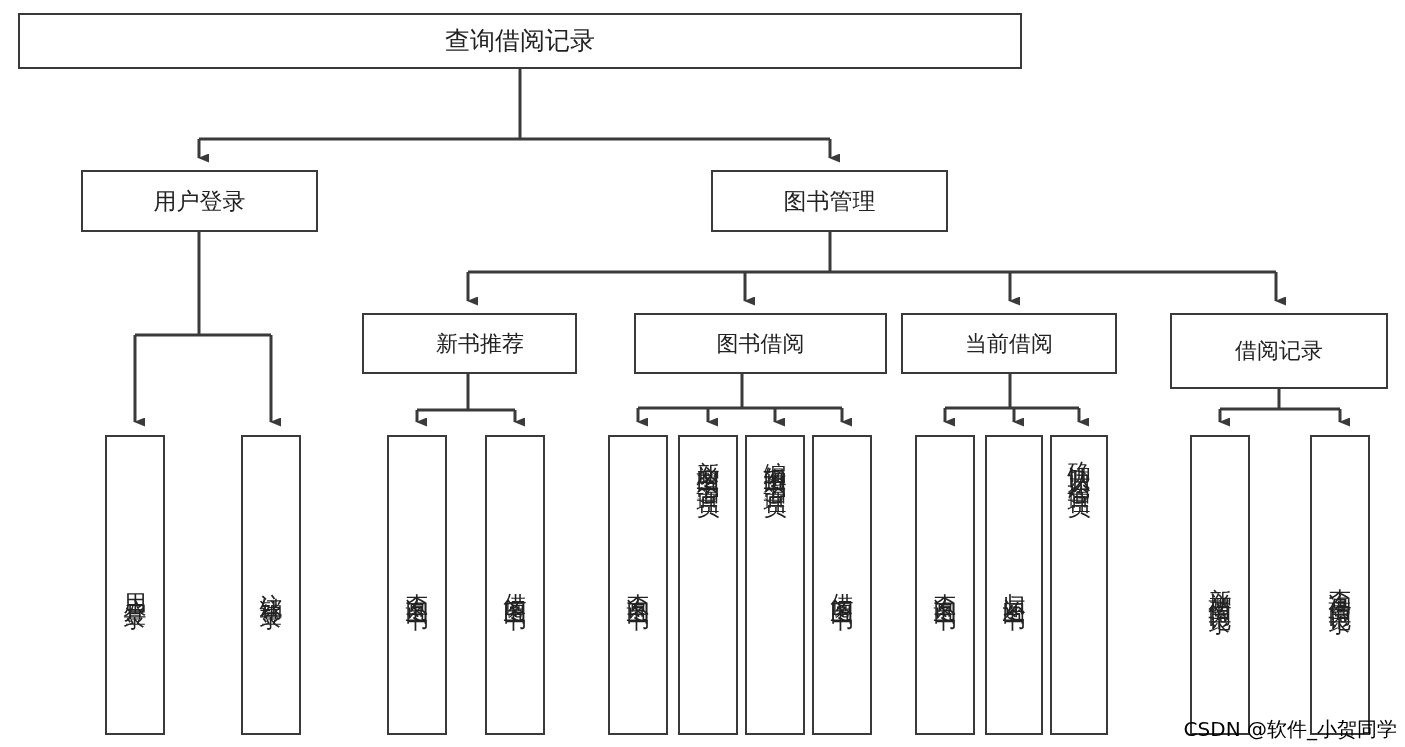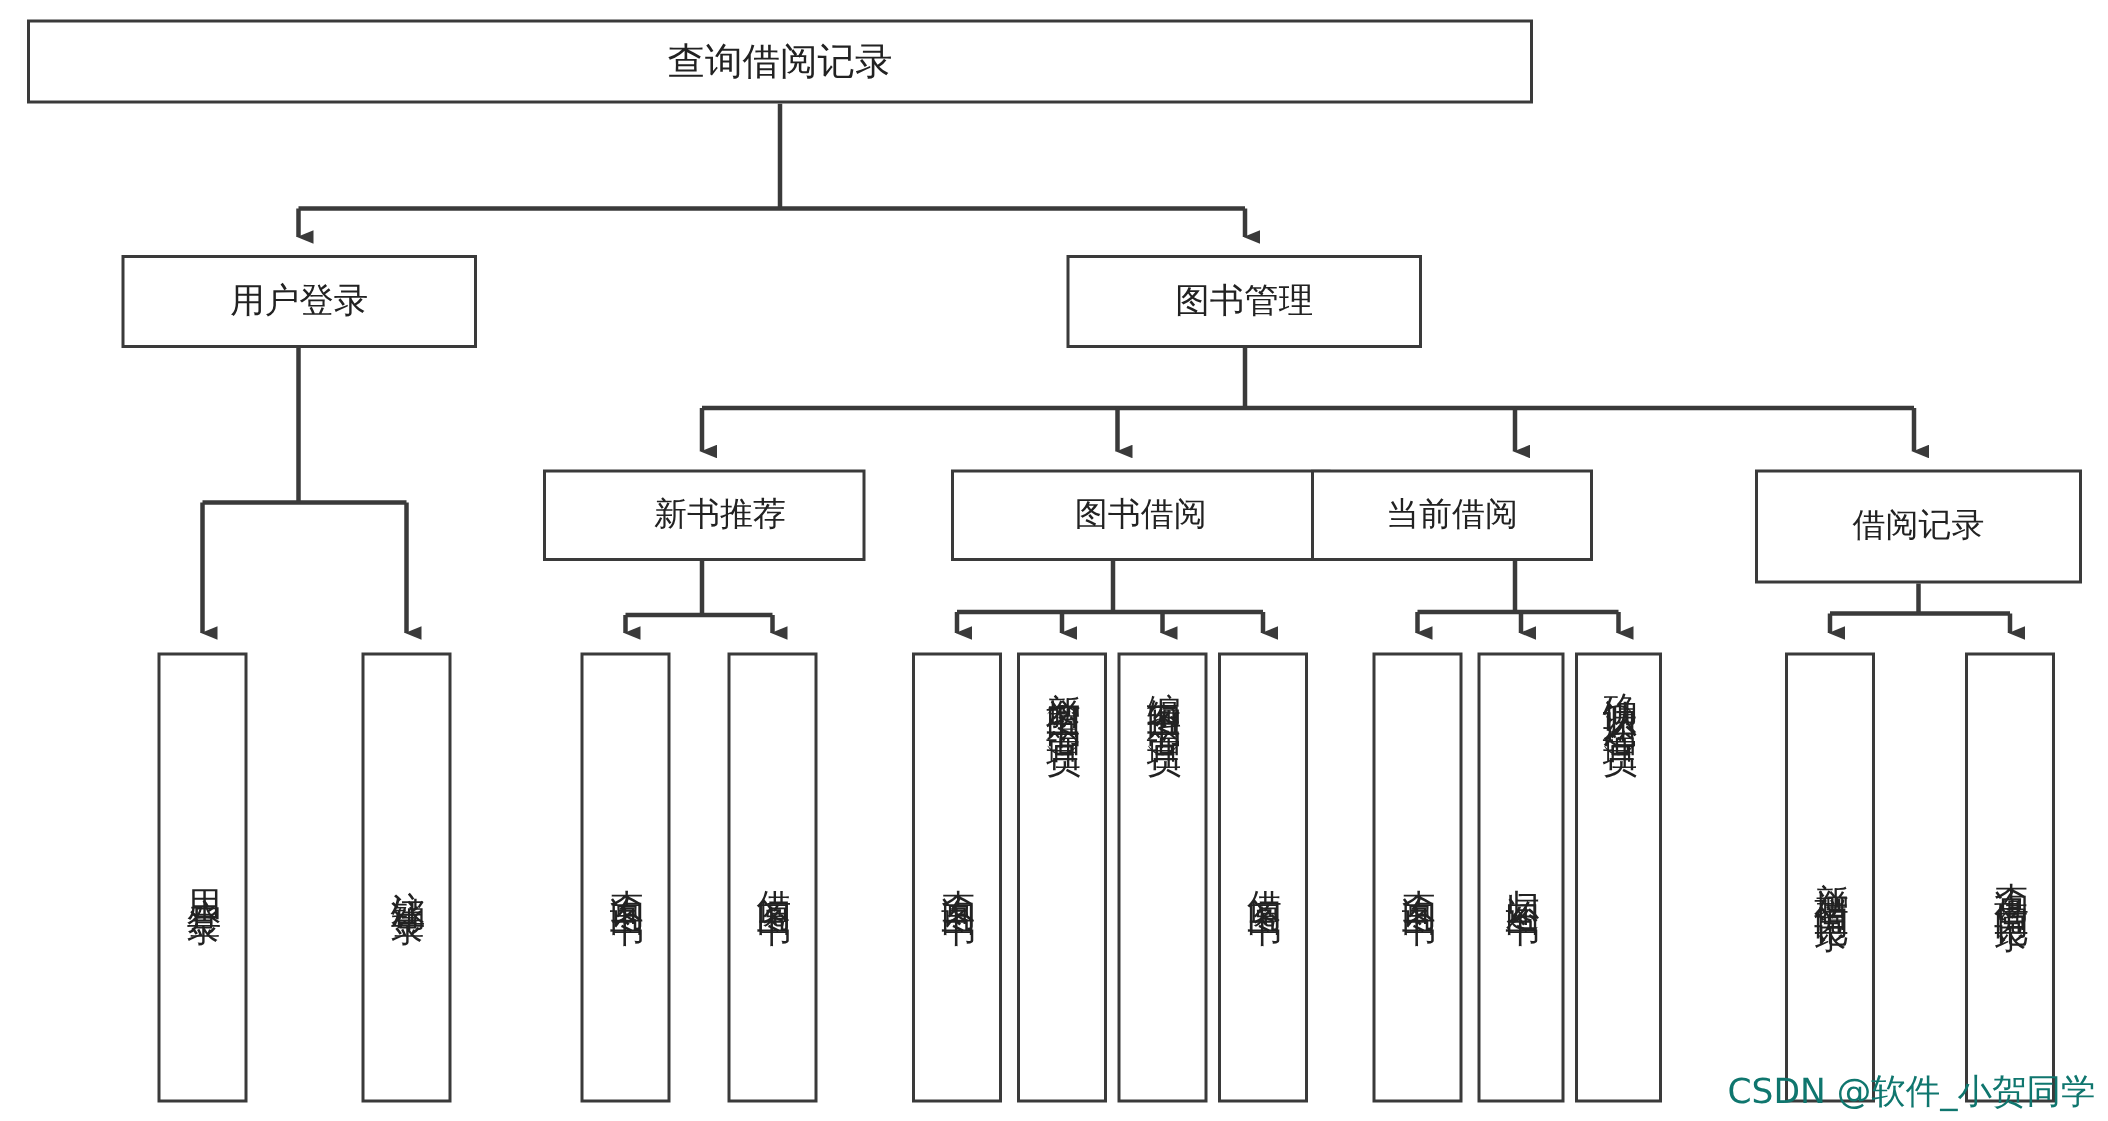--- a/index.html
+++ b/index.html
@@ -41,22 +41,22 @@
     letter-spacing:5px;
     line-height:1.0;
     white-space:nowrap;
   }
   
   .node.leaf.short{align-items:center;padding-top:0;}
 
   #watermark{
     position:absolute;
     right:8px;bottom:4px;
-    font-size:23px;
-    color:#0f766e;
+    font-size:20px;
+    color:#000000;
     z-index:5;
     white-space:nowrap;
     font-family:"DejaVu Sans","Liberation Sans",sans-serif;
   }
 </style>
 </head>
 <body>
 
 <div id="diagram">
 
@@ -120,21 +120,21 @@
   <div class="node lvl2" style="left:711px;top:170px;width:237px;height:62px;">
     <span class="lbl">图书管理</span>
   </div>
 
   <div class="node lvl3" style="left:362px;top:313px;width:215px;height:61px;padding-left:21px;">
     <span class="lbl">新书推荐</span>
   </div>
   <div class="node lvl3" style="left:634px;top:313px;width:253px;height:61px;">
     <span class="lbl">图书借阅</span>
   </div>
-  <div class="node lvl3" style="left:874px;top:313px;width:188px;height:61px;justify-content:center;">
+  <div class="node lvl3" style="left:901px;top:313px;width:216px;height:61px;justify-content:center;">
     <span class="lbl">当前借阅</span>
   </div>
   <div class="node lvl3" style="left:1170px;top:313px;width:218px;height:76px;">
     <span class="lbl">借阅记录</span>
   </div>
 
   <div class="node leaf short" style="left:105px;top:435px;width:60px;height:300px;">
     <span class="lbl">用户登录</span>
   </div>
   <div class="node leaf short" style="left:241px;top:435px;width:60px;height:300px;">

